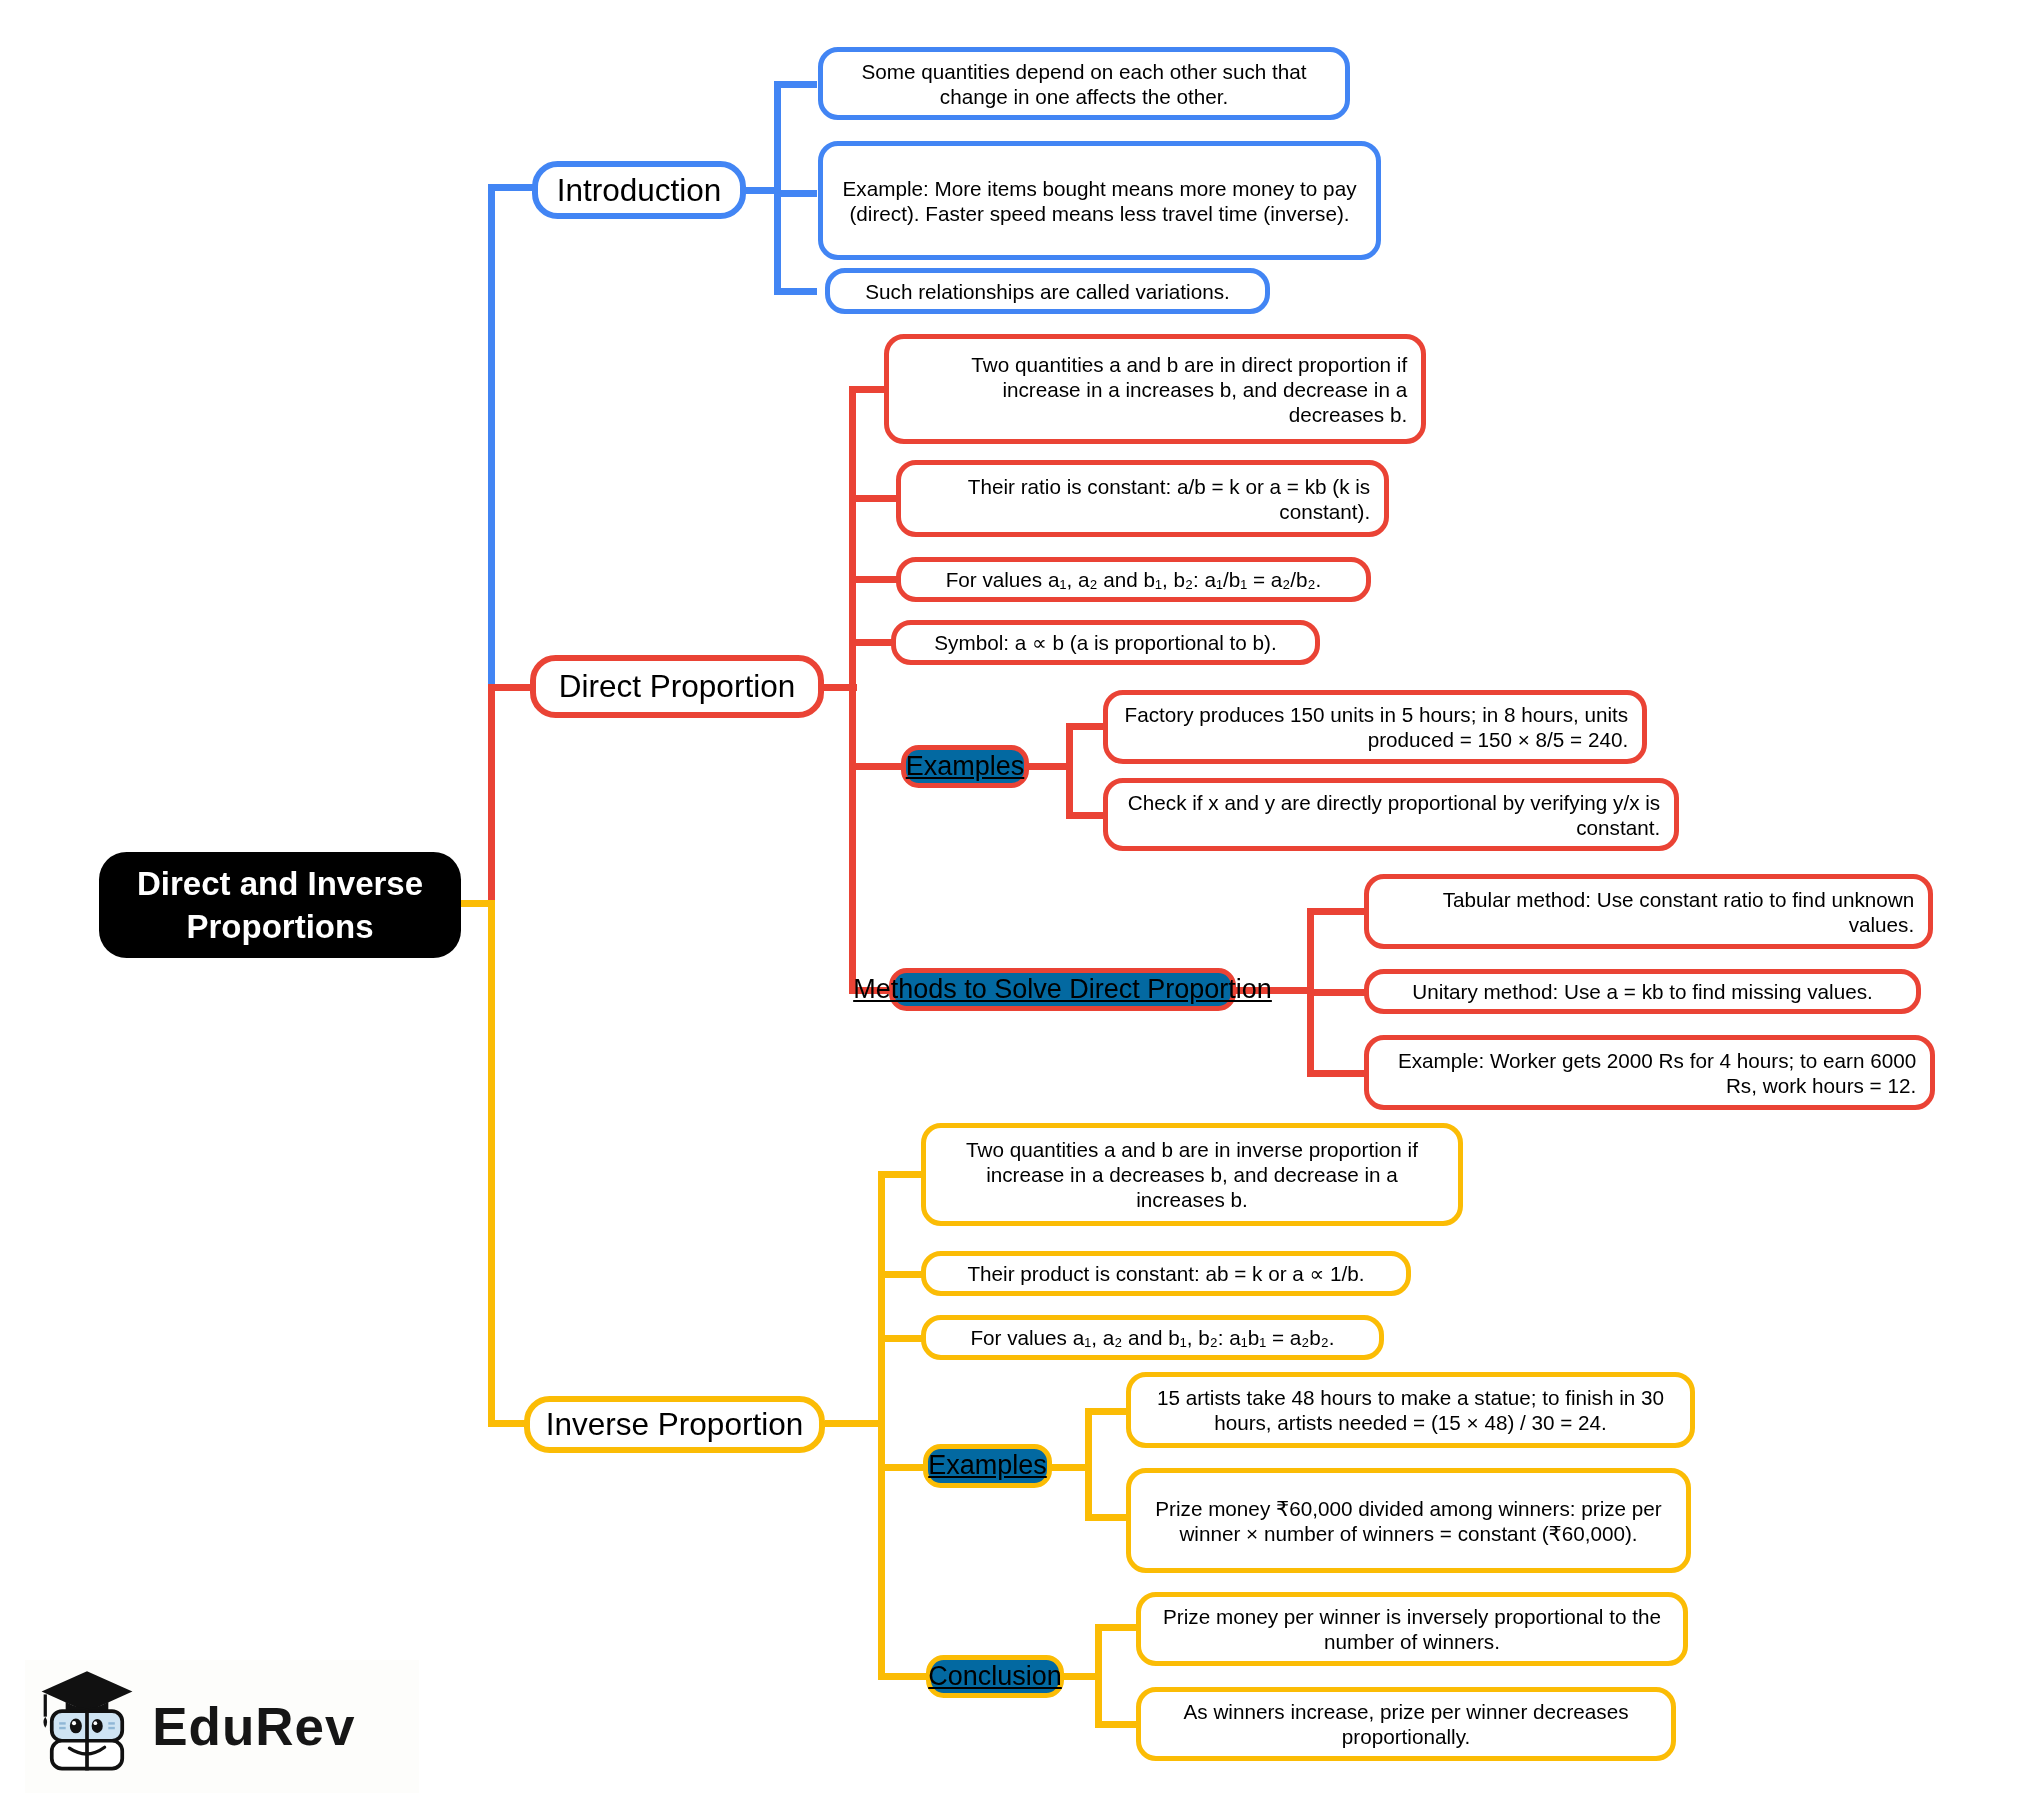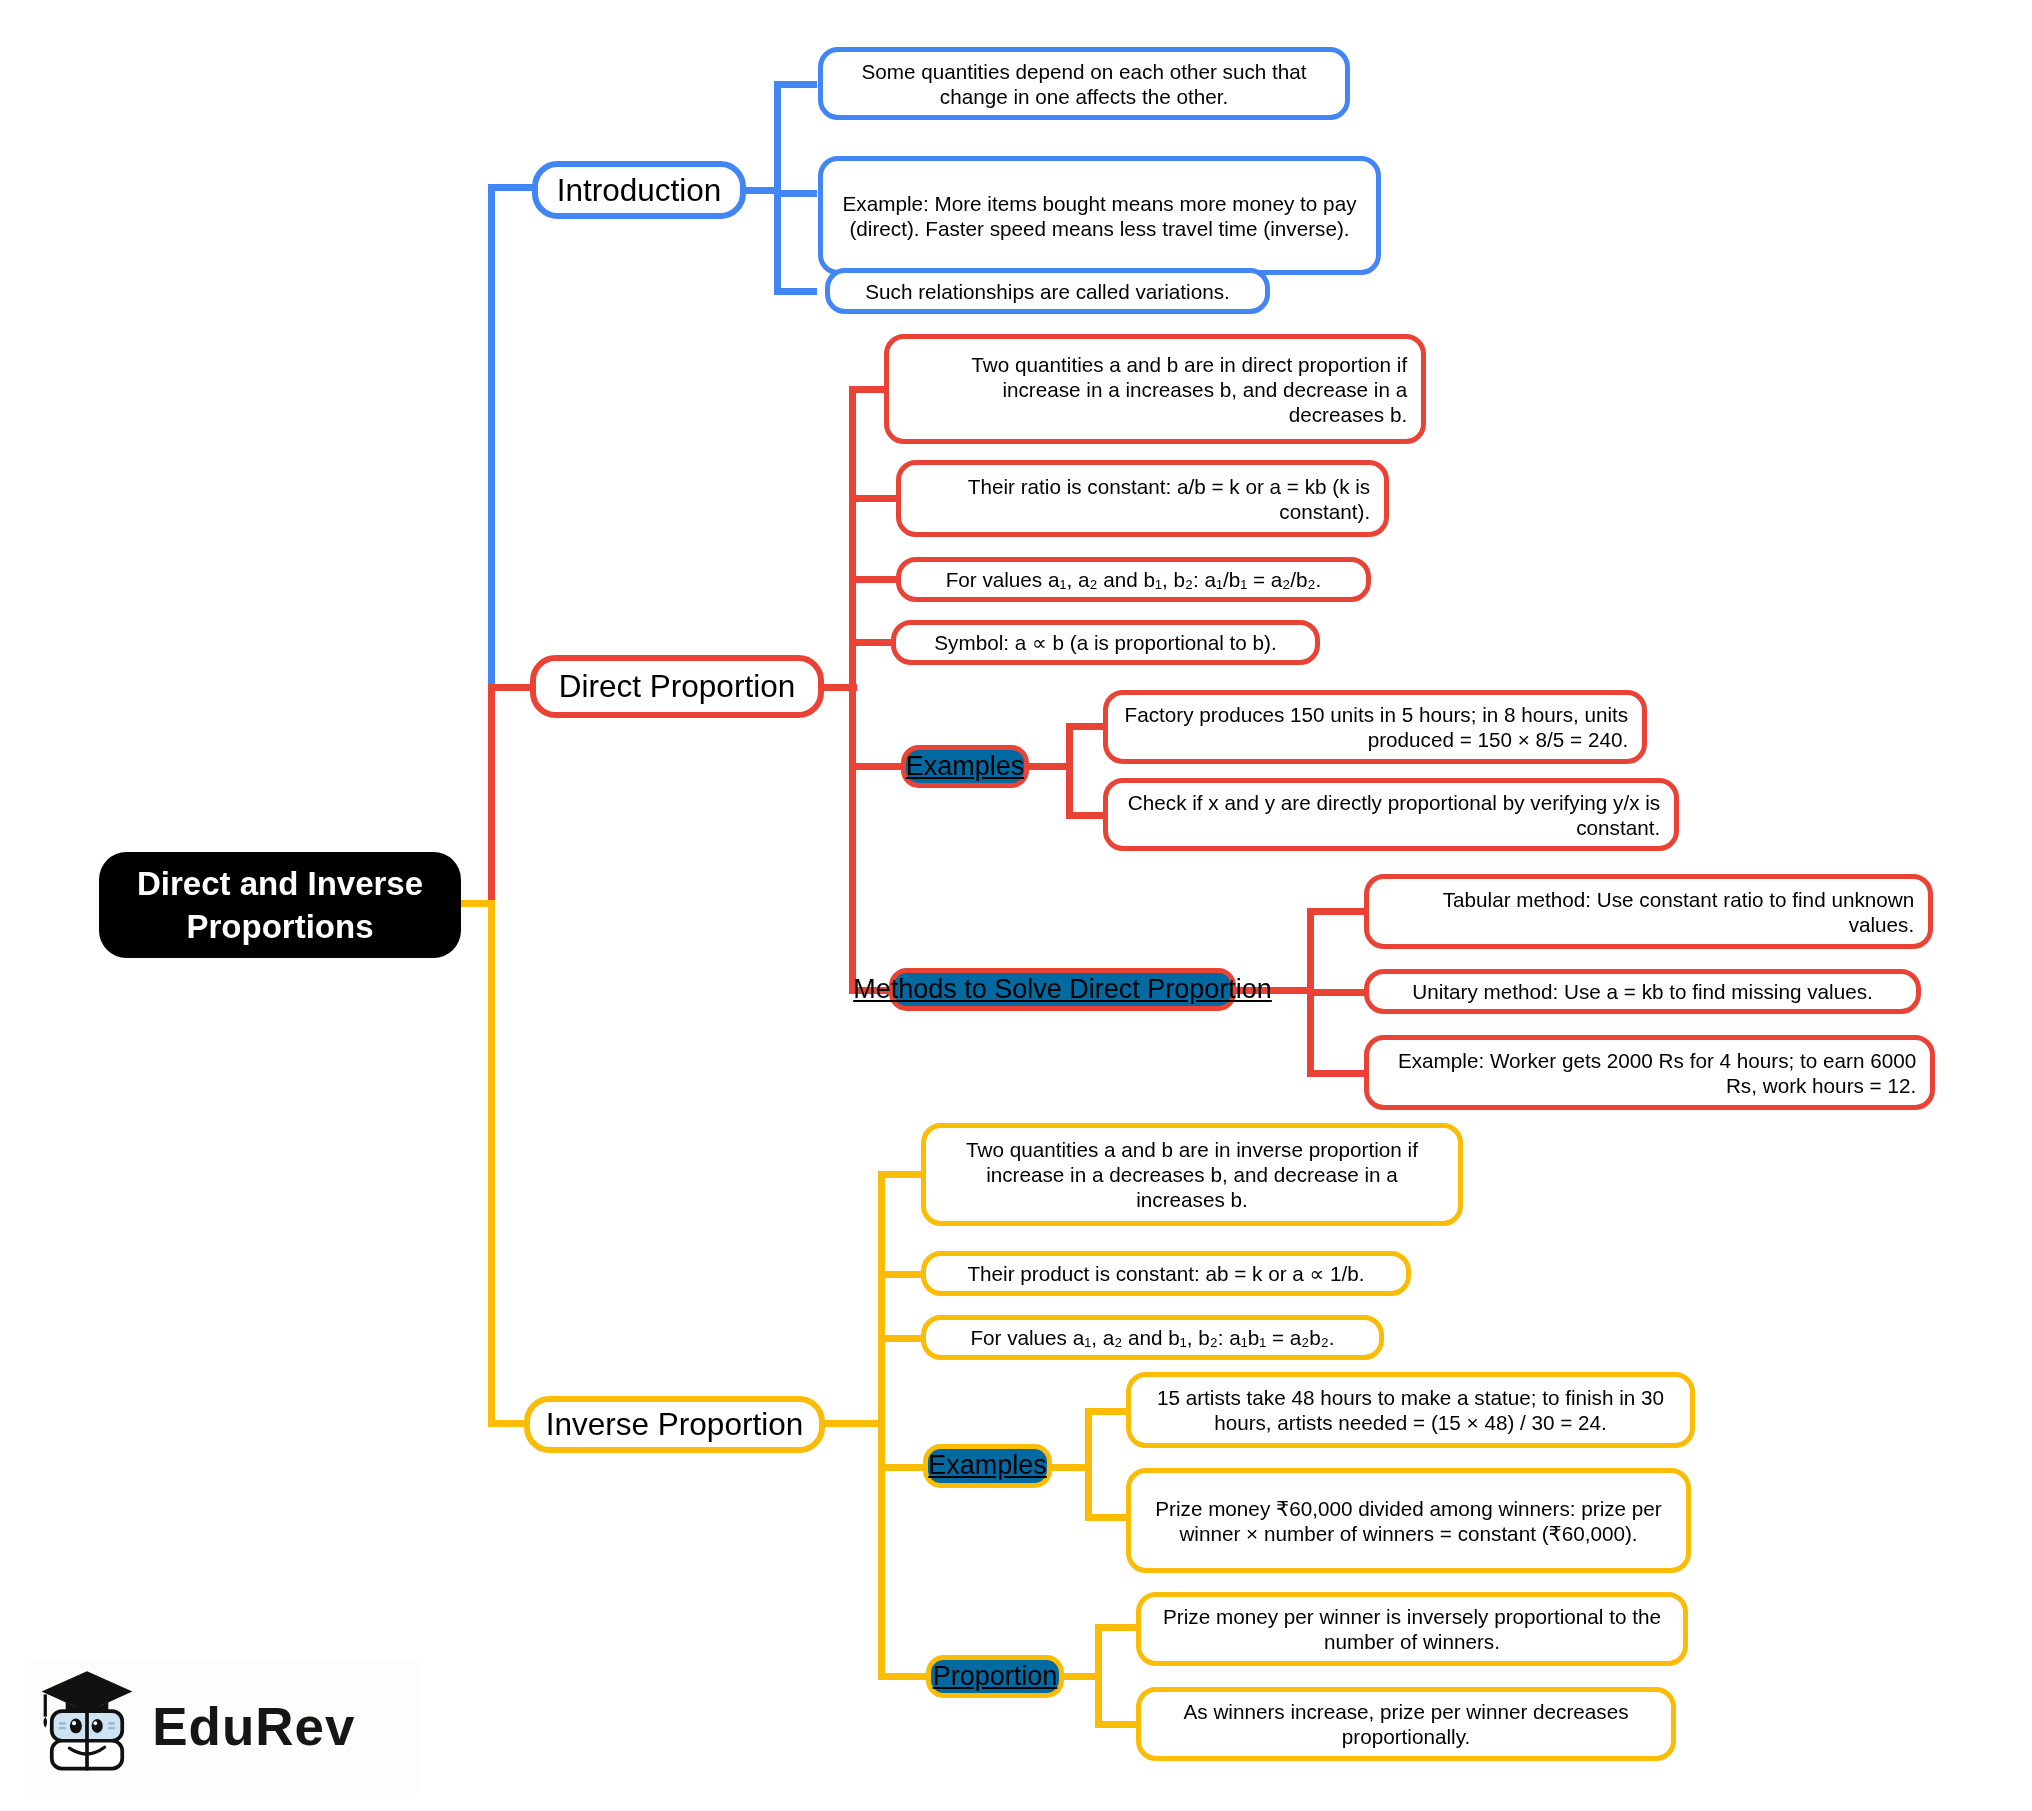--- a/index.html
+++ b/index.html
@@ -105,21 +105,21 @@
 
   <i class="ln h y" style="left:1064px;top:1673px;width:38px"></i>
   <i class="ln v y" style="left:1095px;top:1624px;height:103px"></i>
   <i class="ln h y" style="left:1095px;top:1624px;width:41px"></i>
   <i class="ln h y" style="left:1095px;top:1721px;width:41px"></i>
 
   <div class="node root" style="left:99px;top:852px;width:362px;height:106px">Direct and Inverse Proportions</div>
 
   <div class="node blabel b" style="left:532px;top:161px;width:214px;height:58px">Introduction</div>
   <div class="node leaf b" style="left:818px;top:47px;width:532px;height:73px">Some quantities depend on each other such that change in one affects the other.</div>
-  <div class="node leaf b" style="left:818px;top:156px;width:563px;height:119px">Example: More items bought means more money to pay (direct). Faster speed means less travel time (inverse).</div>
+  <div class="node leaf b" style="left:818px;top:141px;width:563px;height:119px">Example: More items bought means more money to pay (direct). Faster speed means less travel time (inverse).</div>
   <div class="node leaf b" style="left:825px;top:268px;width:445px;height:46px">Such relationships are called variations.</div>
 
   <div class="node blabel r" style="left:530px;top:655px;width:294px;height:63px">Direct Proportion</div>
   <div class="node leaf r" style="left:884px;top:334px;width:542px;height:110px">Two quantities a and b are in direct proportion if increase in a increases b, and decrease in a decreases b.</div>
   <div class="node leaf r" style="left:896px;top:460px;width:493px;height:77px">Their ratio is constant: a/b = k or a = kb (k is constant).</div>
   <div class="node leaf r" style="left:896px;top:557px;width:475px;height:45px">For values a₁, a₂ and b₁, b₂: a₁/b₁ = a₂/b₂.</div>
   <div class="node leaf r" style="left:891px;top:620px;width:429px;height:45px">Symbol: a ∝ b (a is proportional to b).</div>
 
   <div class="node sublabel r" style="left:901px;top:745px;width:128px;height:43px">Examples</div>
   <div class="node leaf r" style="left:1103px;top:690px;width:544px;height:74px">Factory produces 150 units in 5 hours; in 8 hours, units produced = 150 × 8/5 = 240.</div>
@@ -132,21 +132,21 @@
 
   <div class="node blabel y" style="left:524px;top:1396px;width:301px;height:57px">Inverse Proportion</div>
   <div class="node leaf y" style="left:921px;top:1123px;width:542px;height:103px">Two quantities a and b are in inverse proportion if increase in a decreases b, and decrease in a increases b.</div>
   <div class="node leaf y" style="left:921px;top:1251px;width:490px;height:45px">Their product is constant: ab = k or a ∝ 1/b.</div>
   <div class="node leaf y" style="left:921px;top:1315px;width:463px;height:45px">For values a₁, a₂ and b₁, b₂: a₁b₁ = a₂b₂.</div>
 
   <div class="node sublabel y" style="left:923px;top:1444px;width:129px;height:44px">Examples</div>
   <div class="node leaf y" style="left:1126px;top:1372px;width:569px;height:76px">15 artists take 48 hours to make a statue; to finish in 30 hours, artists needed = (15 × 48) / 30 = 24.</div>
   <div class="node leaf y" style="left:1126px;top:1468px;width:565px;height:105px">Prize money ₹60,000 divided among winners: prize per winner × number of winners = constant (₹60,000).</div>
 
-  <div class="node sublabel y" style="left:926px;top:1655px;width:138px;height:43px">Proportion</div>
+  <div class="node sublabel y" style="left:926px;top:1655px;width:138px;height:43px">Conclusion</div>
   <div class="node leaf y" style="left:1136px;top:1592px;width:552px;height:74px">Prize money per winner is inversely proportional to the number of winners.</div>
   <div class="node leaf y" style="left:1136px;top:1687px;width:540px;height:74px">As winners increase, prize per winner decreases proportionally.</div>
 
   <div id="logo">
     <span style="display:inline-block;margin-left:11.8px;">
       <svg width="102" height="116" viewBox="0 0 110 122" xmlns="http://www.w3.org/2000/svg">
 
         <path d="M10,28 L10,52" stroke="#111" stroke-width="3.5" fill="none"></path>
         <path d="M10,52 q-4,6 0,12 q4,-6 0,-12" fill="#111"></path>
 

